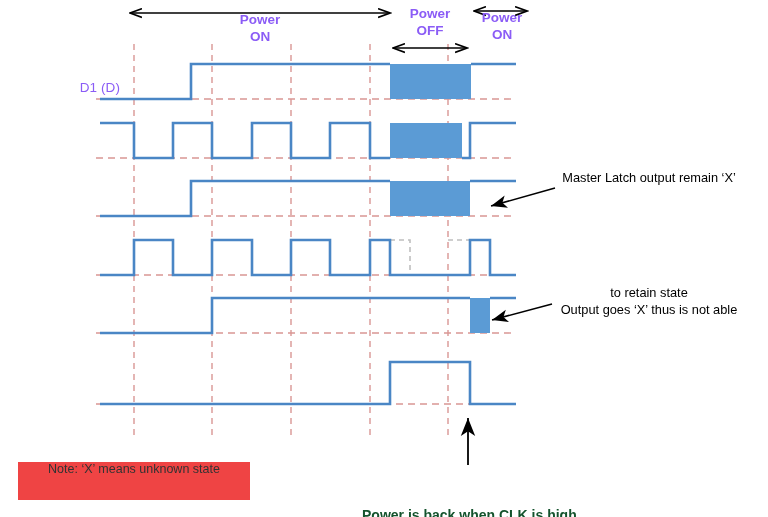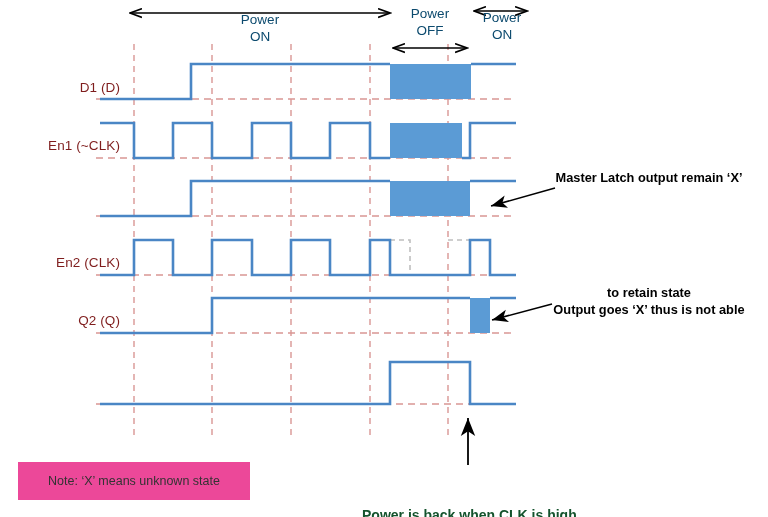--- a/index.html
+++ b/index.html
@@ -22,55 +22,55 @@
   #diagram-svg {
     position: absolute;
     left: 0;
     top: 0;
     width: 768px;
     height: 517px;
   }
   .sig-label {
     position: absolute;
     font-size: 13.5px;
-    color: #7f1d1d;
+    color: #8b5cf6;
     text-align: right;
     width: 110px;
     left: 10px;
     transform: translateY(-50%);
     white-space: nowrap;
     letter-spacing: 0.1px;
   }
   .phase-label {
     position: absolute;
     font-size: 13.5px;
-    font-weight: normal;
-    color: #0c4a6e;
+    font-weight: bold;
+    color: #8b5cf6;
     text-align: center;
     line-height: 1.25;
     white-space: nowrap;
   }
   .callout {
     position: absolute;
     font-size: 12.8px;
-    font-weight: bold;
+    font-weight: normal;
     color: #000000;
     text-align: center;
     line-height: 1.3;
     white-space: nowrap;
   }
   .note-box {
     position: absolute;
     left: 18px;
     top: 462px;
     width: 232px;
     height: 38px;
-    background: #ec4899;
+    background: #ef4444;
     display: flex;
-    align-items: center;
+    align-items: flex-start;
     justify-content: center;
   }
   .note-box span {
     font-size: 12.5px;
     color: #333333;
     white-space: nowrap;
   }
   .bottom-note {
     position: absolute;
     font-size: 14px;
@@ -151,23 +151,20 @@
     <line x1="474" y1="11" x2="527" y2="11" stroke="#000" stroke-width="1.5" marker-start="url(#arrowStart)" marker-end="url(#arrowEnd)"></line>
 
     <line x1="555" y1="188" x2="491" y2="206" stroke="#000" stroke-width="1.6" marker-end="url(#arrowSolid)"></line>
 
     <line x1="552" y1="304" x2="492" y2="320" stroke="#000" stroke-width="1.6" marker-end="url(#arrowSolid)"></line>
 
     <line x1="468" y1="465" x2="468" y2="418" stroke="#000" stroke-width="1.8" marker-end="url(#arrowSolid)"></line>
   </svg>
 
   <div class="sig-label" style="top:87px;">D1 (D)</div>
-  <div class="sig-label" style="top:145px;">En1 (~CLK)</div>
-  <div class="sig-label" style="top:262px;">En2 (CLK)</div>
-  <div class="sig-label" style="top:320px;">Q2 (Q)</div>
 
   <div class="phase-label" style="left:222px; top:12px; width:76px;">
     <div>Power</div>
     <div>ON</div>
   </div>
 
   <div class="phase-label" style="left:392px; top:6px; width:76px;">
     <div>Power</div>
     <div>OFF</div>
   </div>

